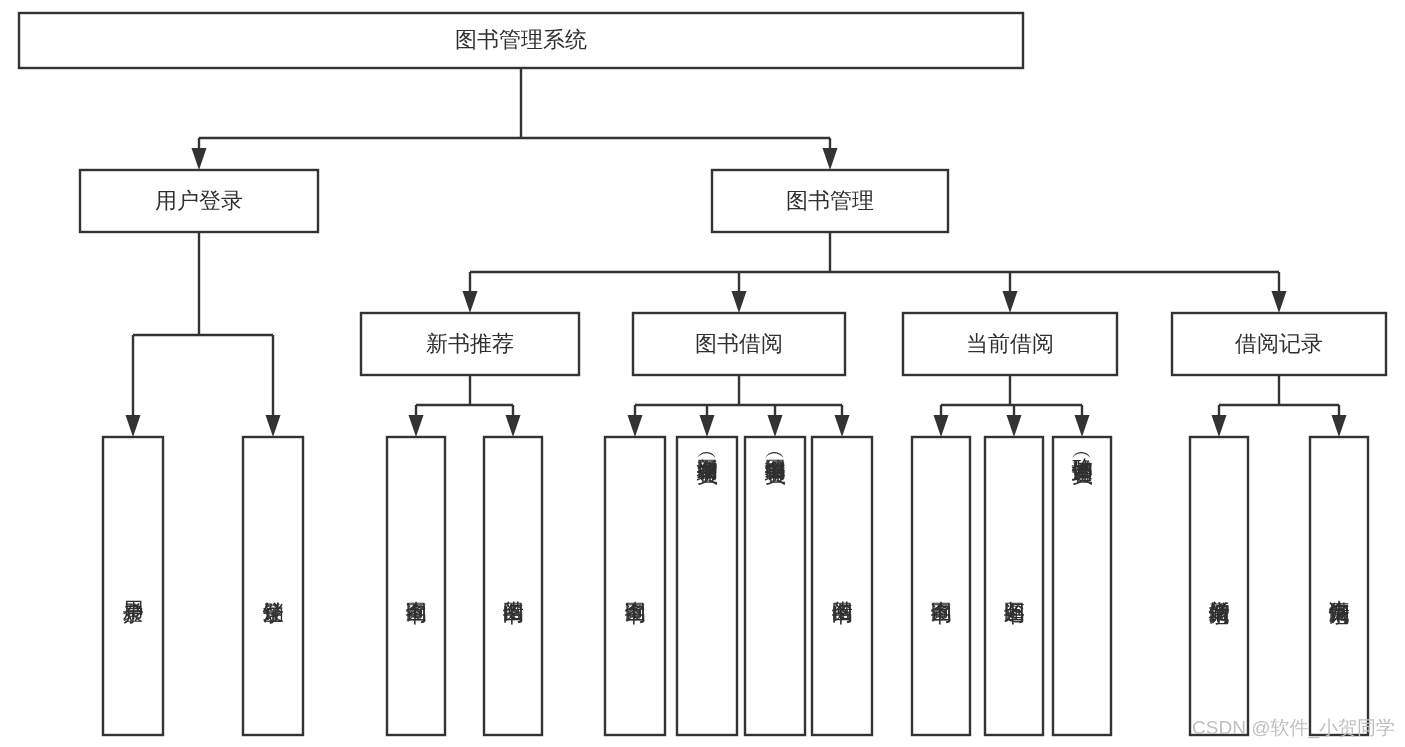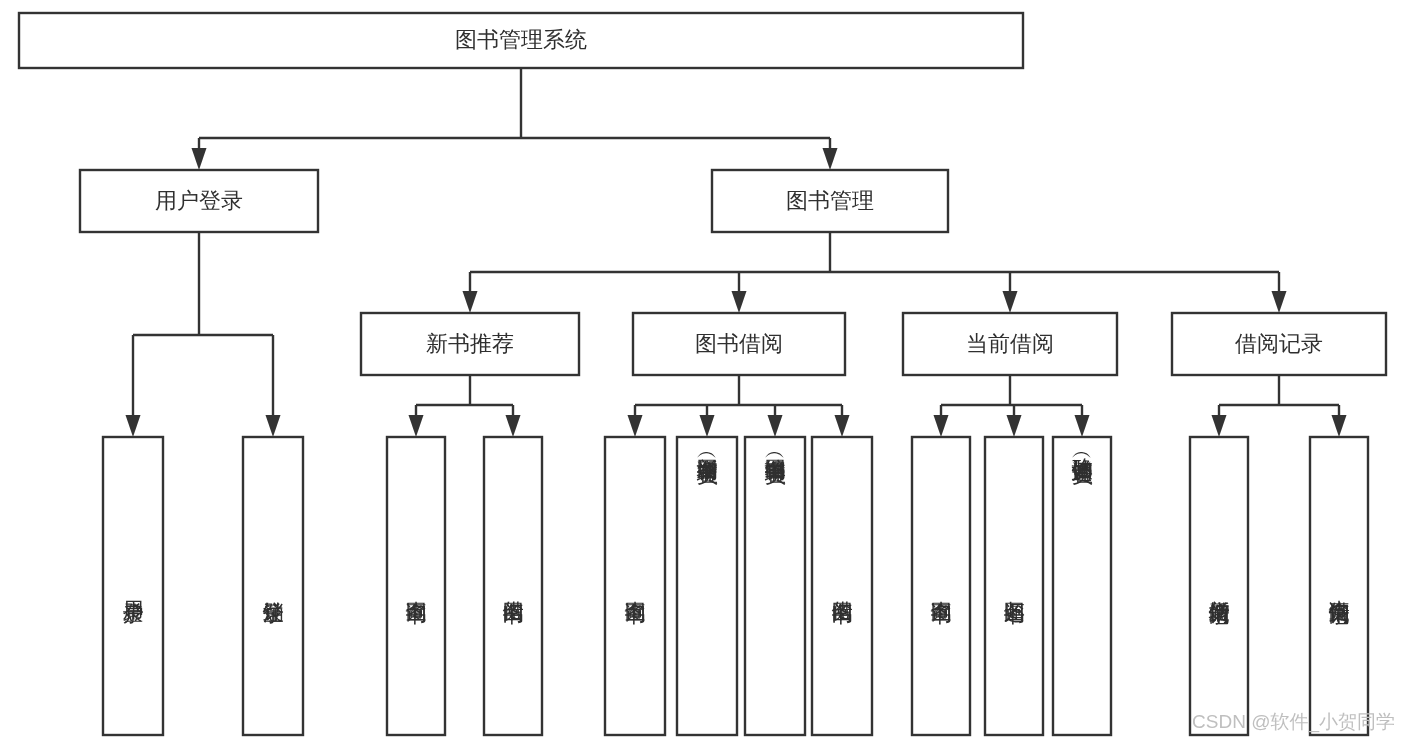--- a/index.html
+++ b/index.html
@@ -66,21 +66,21 @@
     user-select: none;
   }
   .node-label-v.align-top {
     justify-content: flex-start;
     padding-top: 4px;
     box-sizing: border-box;
   }
   .watermark {
     position: absolute;
     right: 10px;
-    bottom: 12px;
+    bottom: 6px;
     color: #bfbfbf;
     font-size: 19px;
     font-family: "Liberation Sans", "DejaVu Sans", sans-serif;
     white-space: nowrap;
     user-select: none;
   }
 </style>
 </head>
 <body>
 

